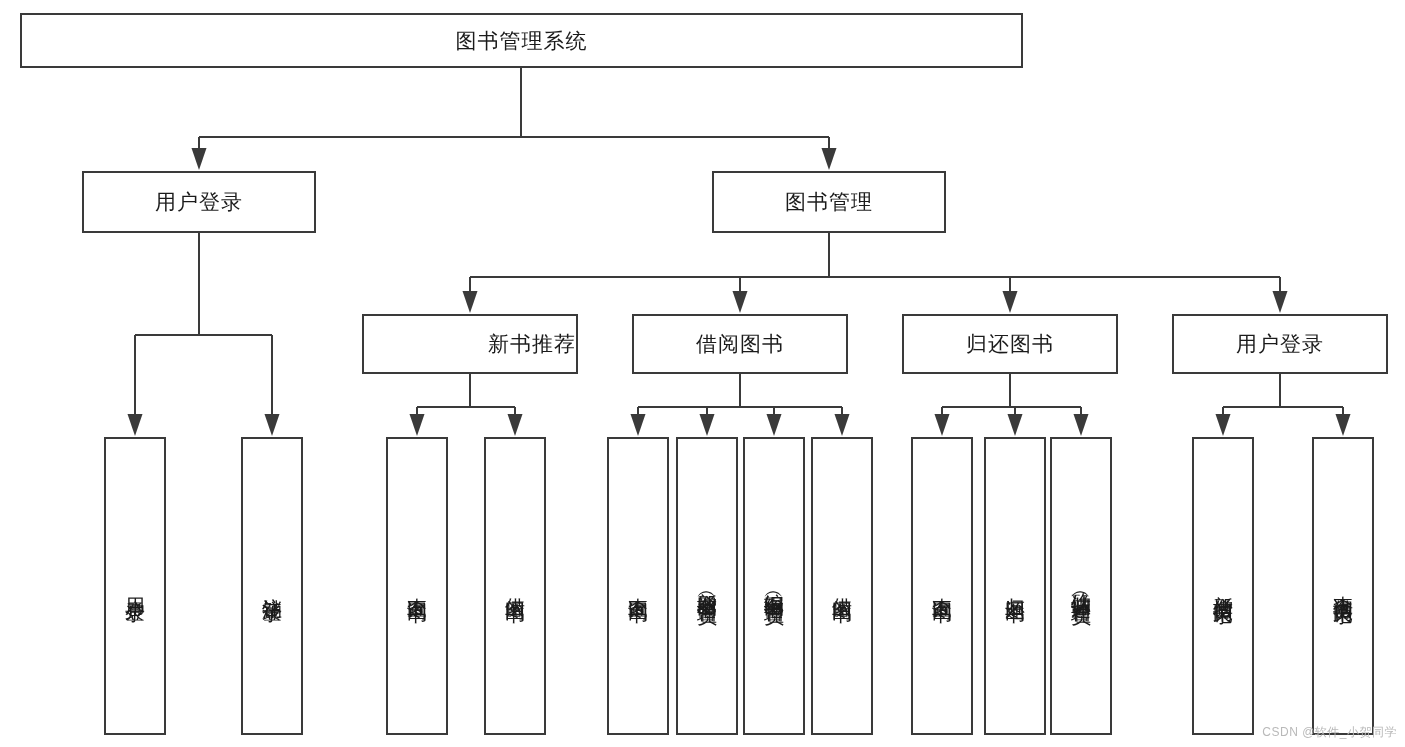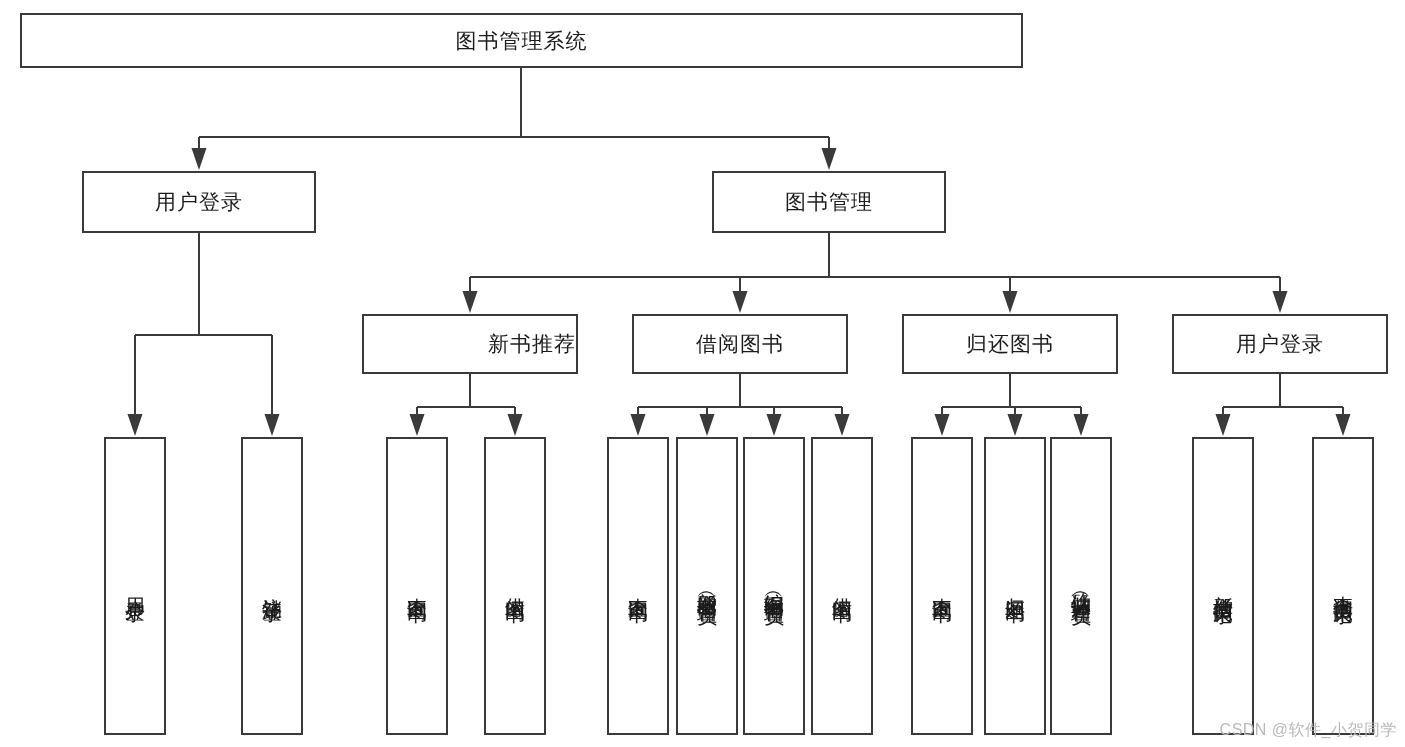--- a/index.html
+++ b/index.html
@@ -51,21 +51,21 @@
     text-align: center;
     white-space: nowrap;
   }
   .node.horiz .htext {
     white-space: nowrap;
   }
   #watermark {
     position: absolute;
     right: 8px;
     bottom: 6px;
-    font-size: 16px;
+    font-size: 12px;
     color: #b9b9b9;
     letter-spacing: 0.5px;
     white-space: nowrap;
   }
 </style>
 </head>
 <body>
 
 <div id="canvas">
 

